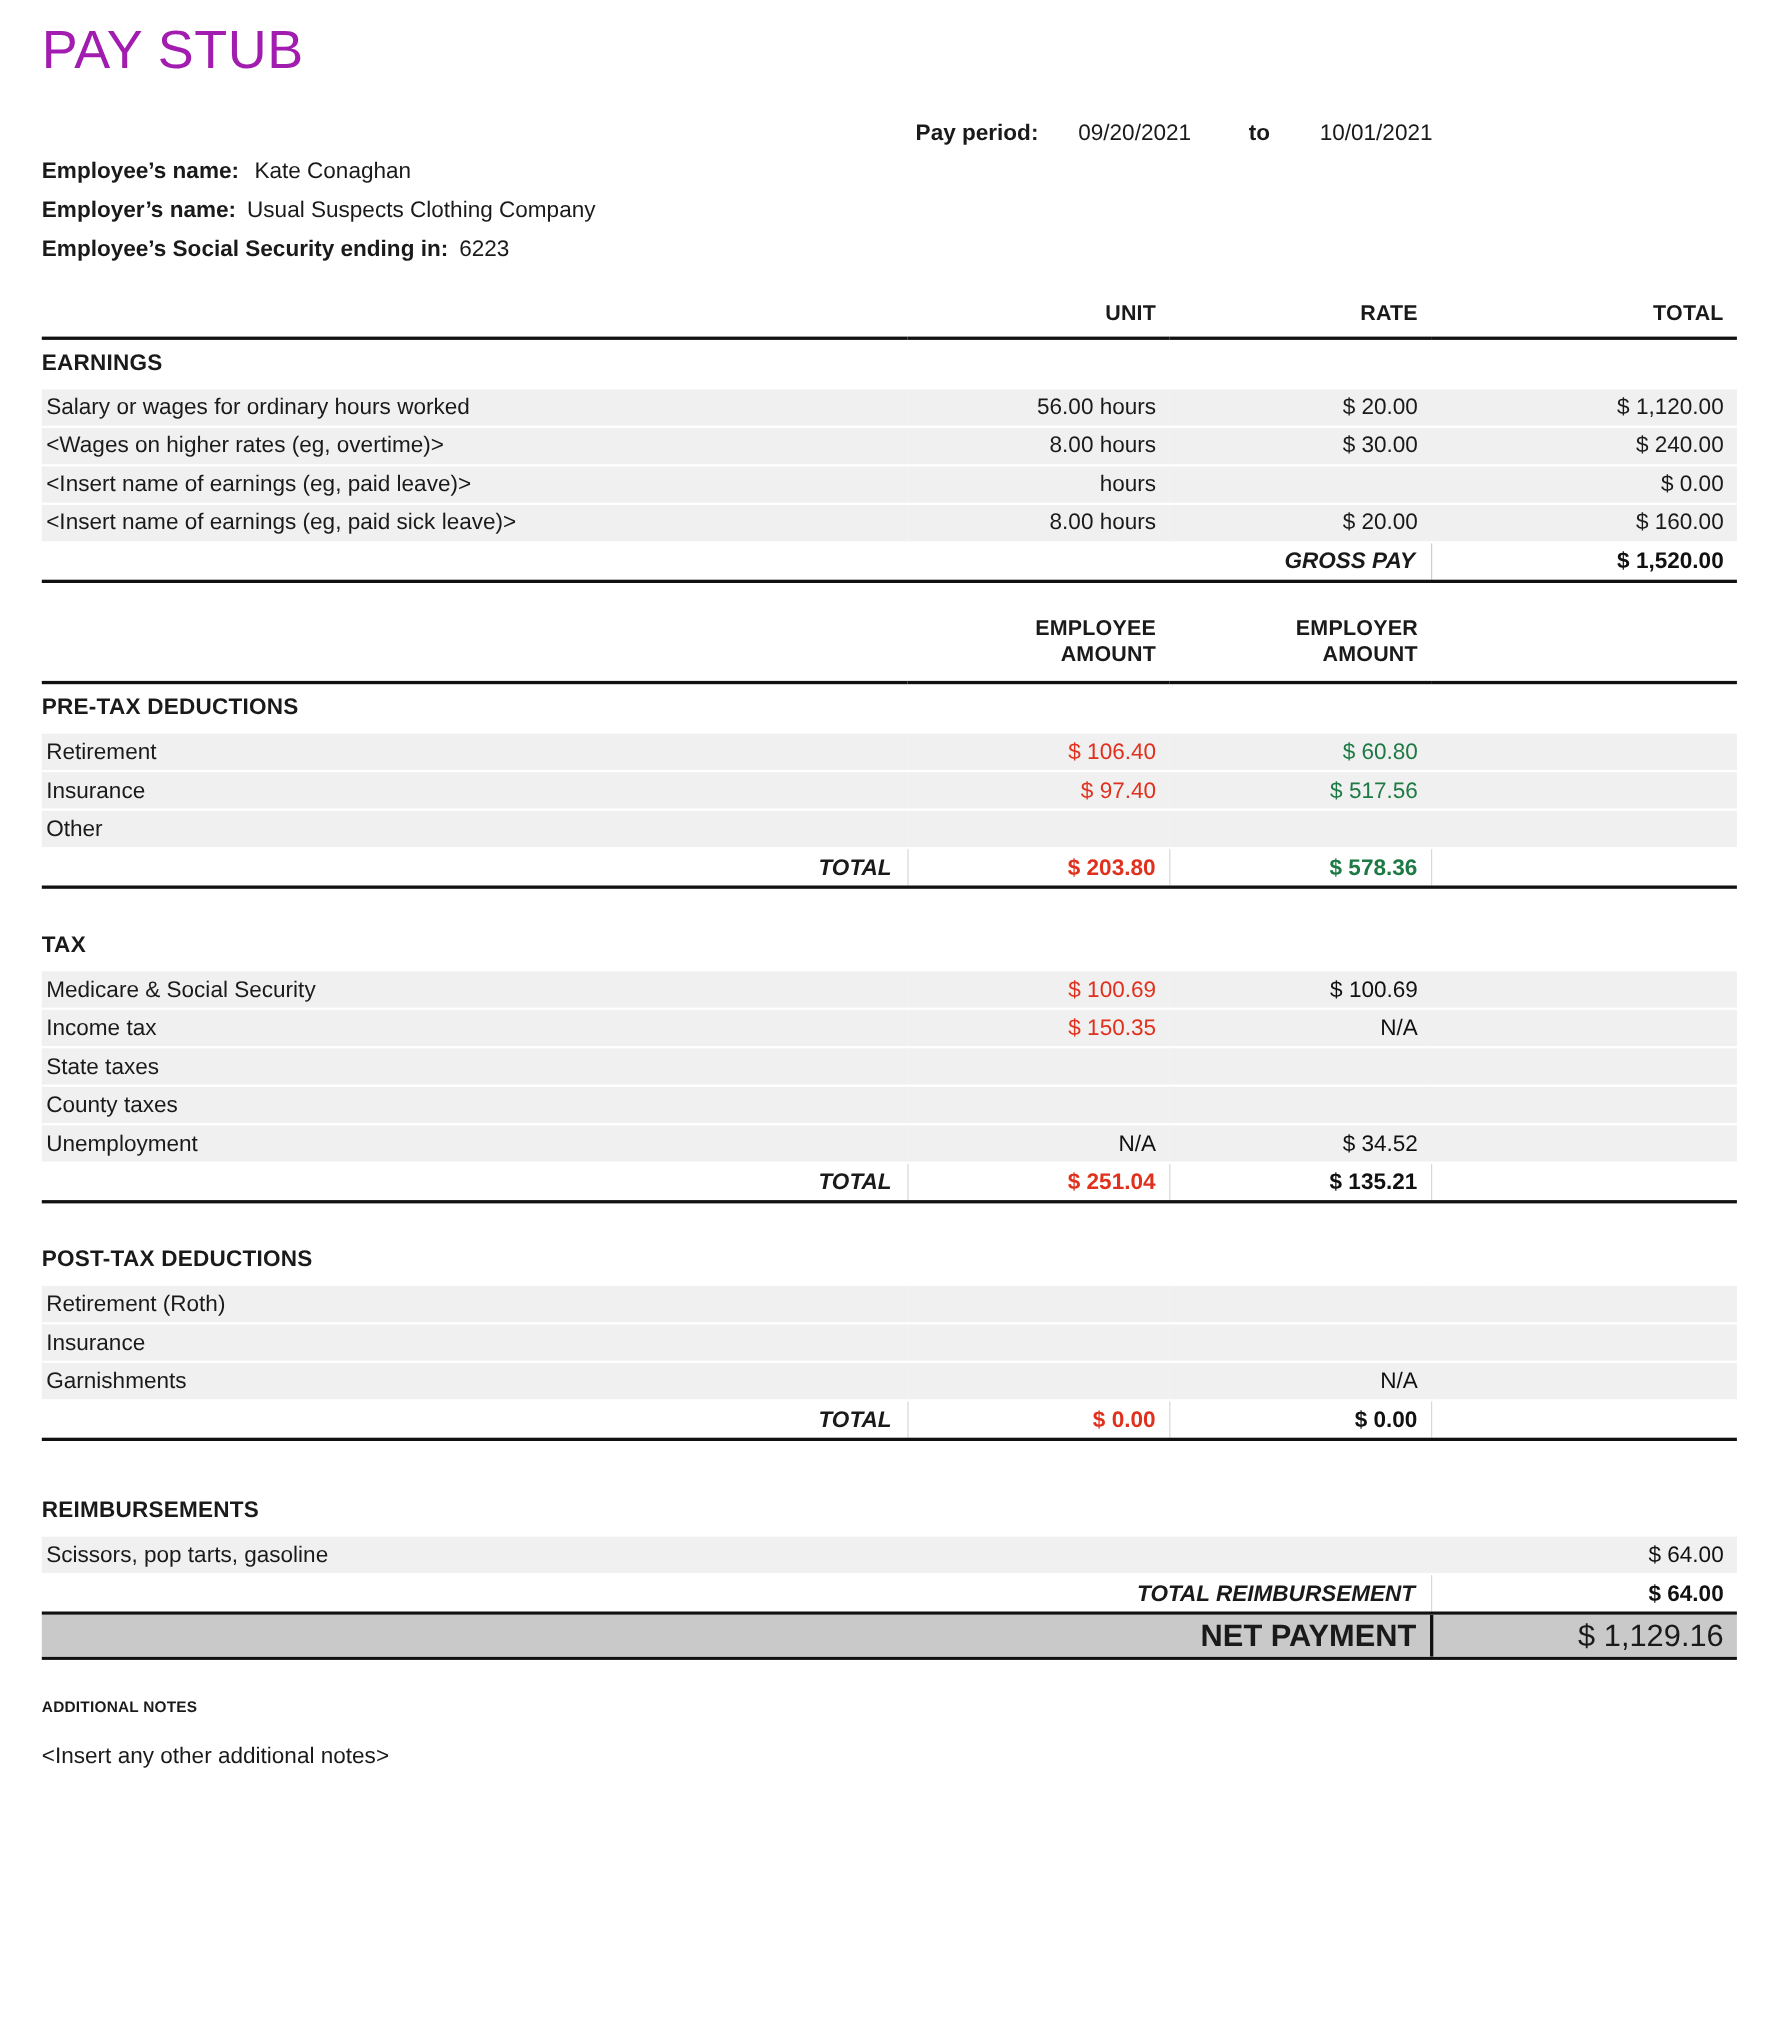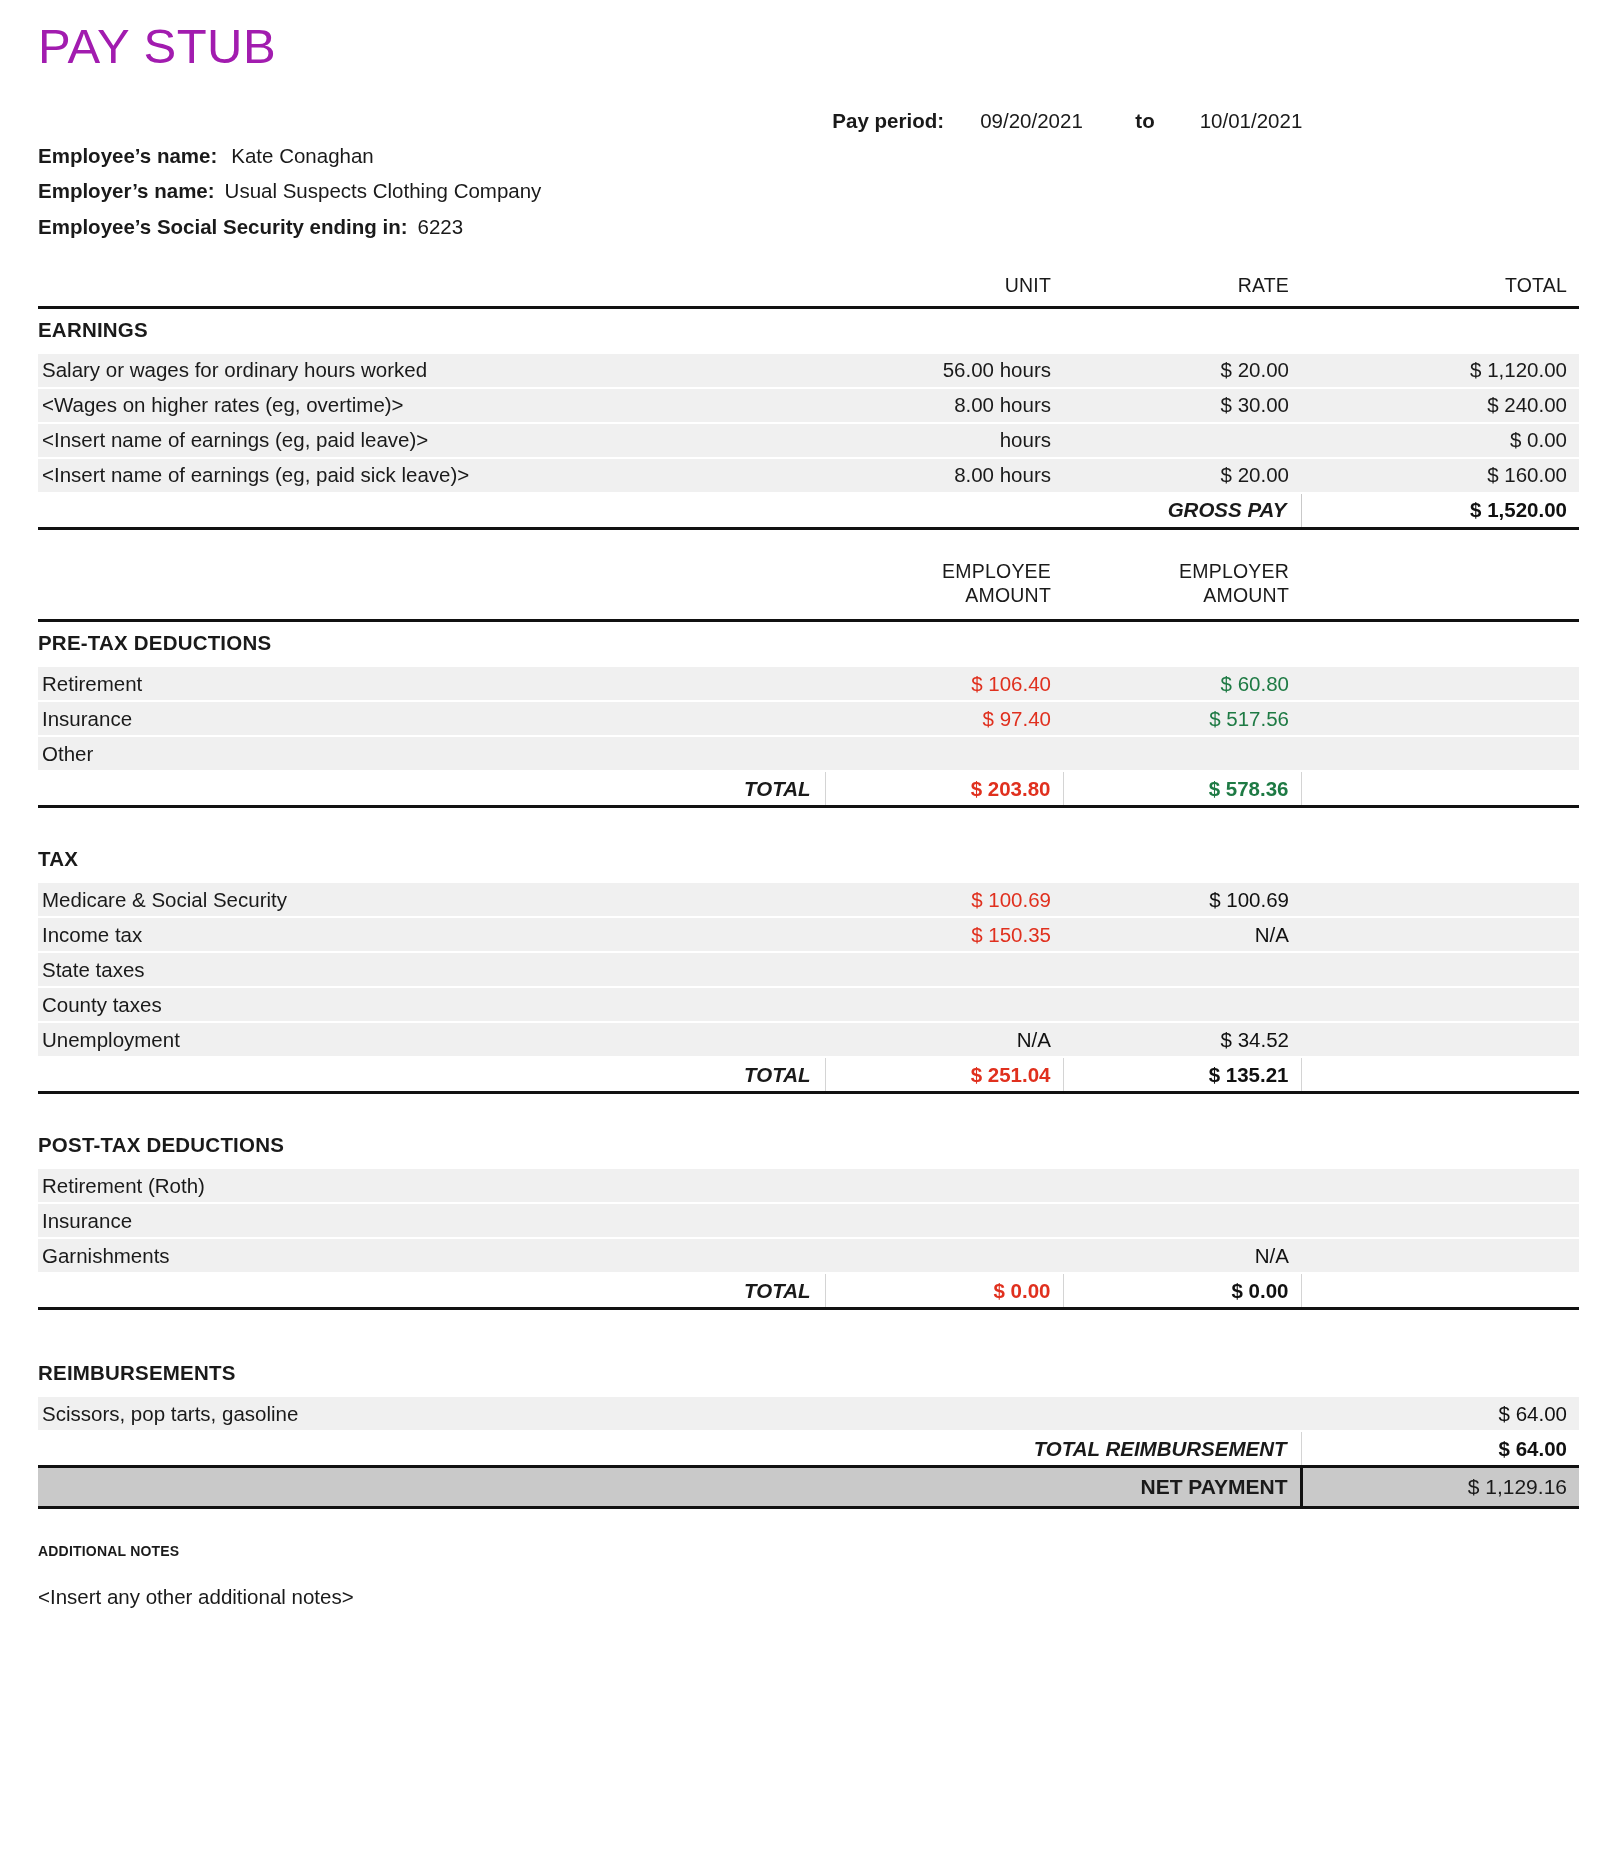--- a/index.html
+++ b/index.html
@@ -91,21 +91,21 @@
 
   .tbl td, .tbl th {
     padding: 0;
     margin: 0;
     font-weight: normal;
     vertical-align: middle;
   }
 
   
   .colhead-row td {
-    font-weight: normal;
+    font-weight: bold;
     font-size: 19.5px;
     text-align: right;
     padding: 0 12px 9px 0;
     letter-spacing: 0.2px;
   }
   .colhead-row td.blank { border: none; }
   .colhead-tall td { padding-bottom: 12px; line-height: 1.22; }
 
   
   .rule-thick {
@@ -180,21 +180,21 @@
   }
 
   
   .reimb-tbl col.r-desc { width: 1263px; }
   .reimb-tbl col.r-amt  { width: 278px; }
 
   .netpay-row td {
     height: 38px;
     background: #c9c9c9;
     font-weight: bold;
-    font-size: 21px;
+    font-size: 28px;
   }
   .netpay-row td.lbl {
     text-align: right;
     padding-right: 12px;
     border-right: 3px solid #111;
   }
   .netpay-row td.num {
     text-align: right;
     padding-right: 12px;
     font-weight: normal;

